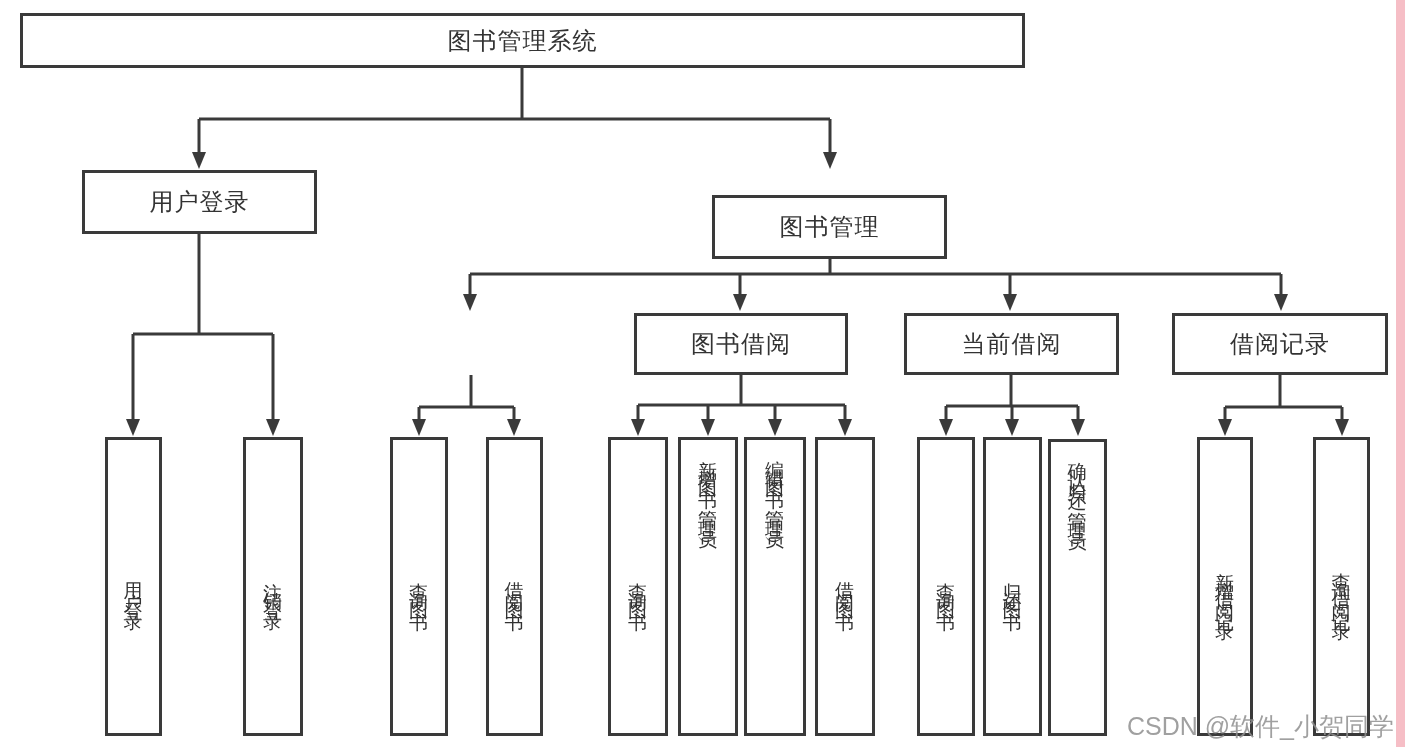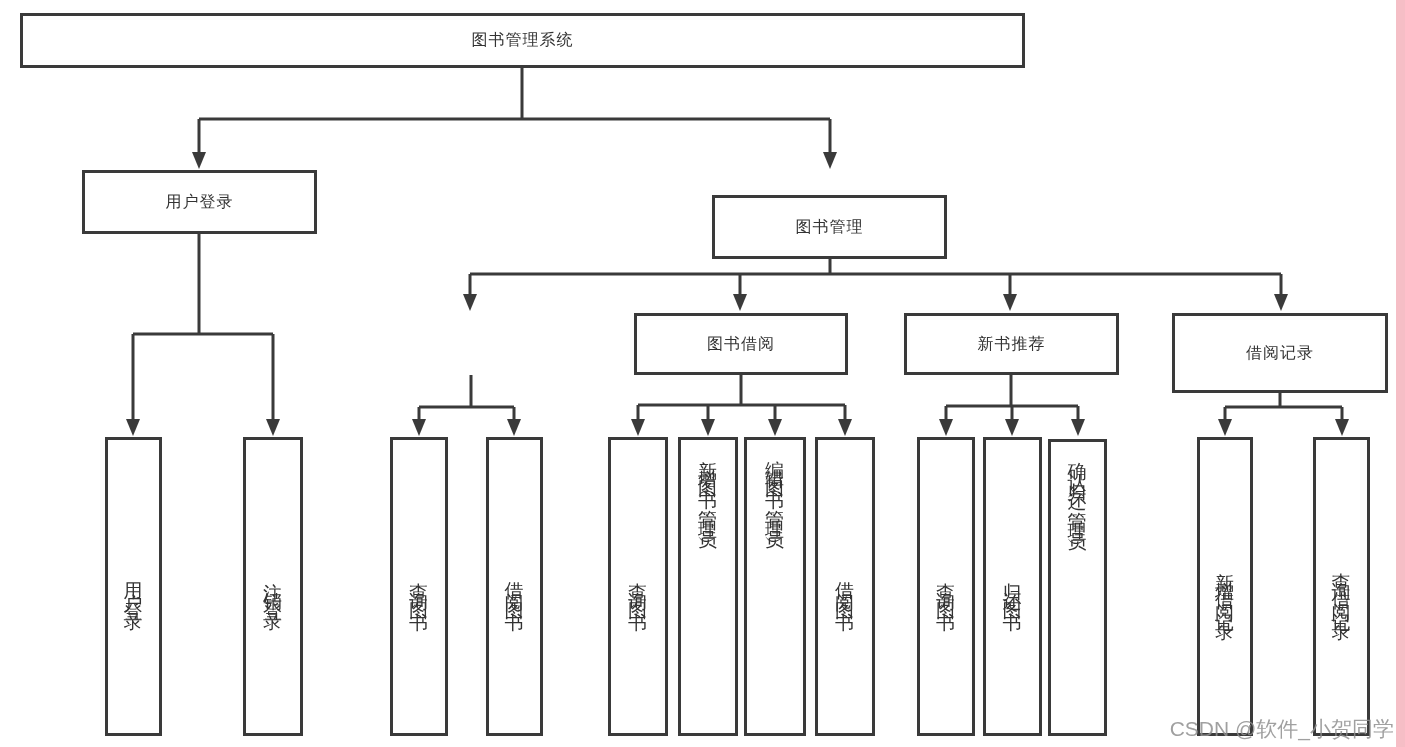--- a/index.html
+++ b/index.html
@@ -21,38 +21,38 @@
     position: absolute;
     box-sizing: border-box;
     border: 3px solid #3a3a3a;
     background: #ffffff;
     display: flex;
     align-items: center;
     justify-content: center;
     color: #333333;
   }
   .hbox span {
-    font-size: 16px;
+    font-size: 24px;
     letter-spacing: 1px;
     white-space: nowrap;
   }
   .vbox span {
     writing-mode: vertical-rl;
     font-size: 19px;
     letter-spacing: 10px;
     line-height: 1;
     white-space: nowrap;
   }
   .vbox.top { align-items: flex-start; }
   .vbox.top span { padding-top: 5px; }
   .watermark {
     position: absolute;
     right: 11px;
     bottom: 4px;
-    font-size: 21px;
+    font-size: 25px;
     color: #909090;
     opacity: 0.85;
     white-space: nowrap;
     z-index: 5;
   }
   .right-strip {
     position: absolute;
     right: 0; top: 0;
     width: 9px; height: 747px;
     background: #f6bec6;
@@ -112,23 +112,23 @@
     <span>用户登录</span>
   </div>
   <div class="box hbox" style="left:712px; top:170px; width:235px; height:64px;margin-top:25px;">
     <span>图书管理</span>
   </div>
 
   <div class="box hbox" style="left:634px; top:313px; width:214px; height:62px;text-align:right;">
     <span>图书借阅</span>
   </div>
   <div class="box hbox" style="left:904px; top:313px; width:215px; height:62px;">
-    <span>新书推荐</span>
+    <span>当前借阅</span>
   </div>
-  <div class="box hbox" style="left:1172px; top:313px; width:216px; height:80px;">
+  <div class="box hbox" style="left:1172px; top:313px; width:216px; height:62px;">
     <span>借阅记录</span>
   </div>
 
   <div class="box vbox" style="left:105px; top:437px; width:57px; height:299px;">
     <span>用户登录</span>
   </div>
   <div class="box vbox" style="left:243px; top:437px; width:60px; height:299px;">
     <span>注销登录</span>
   </div>
 

